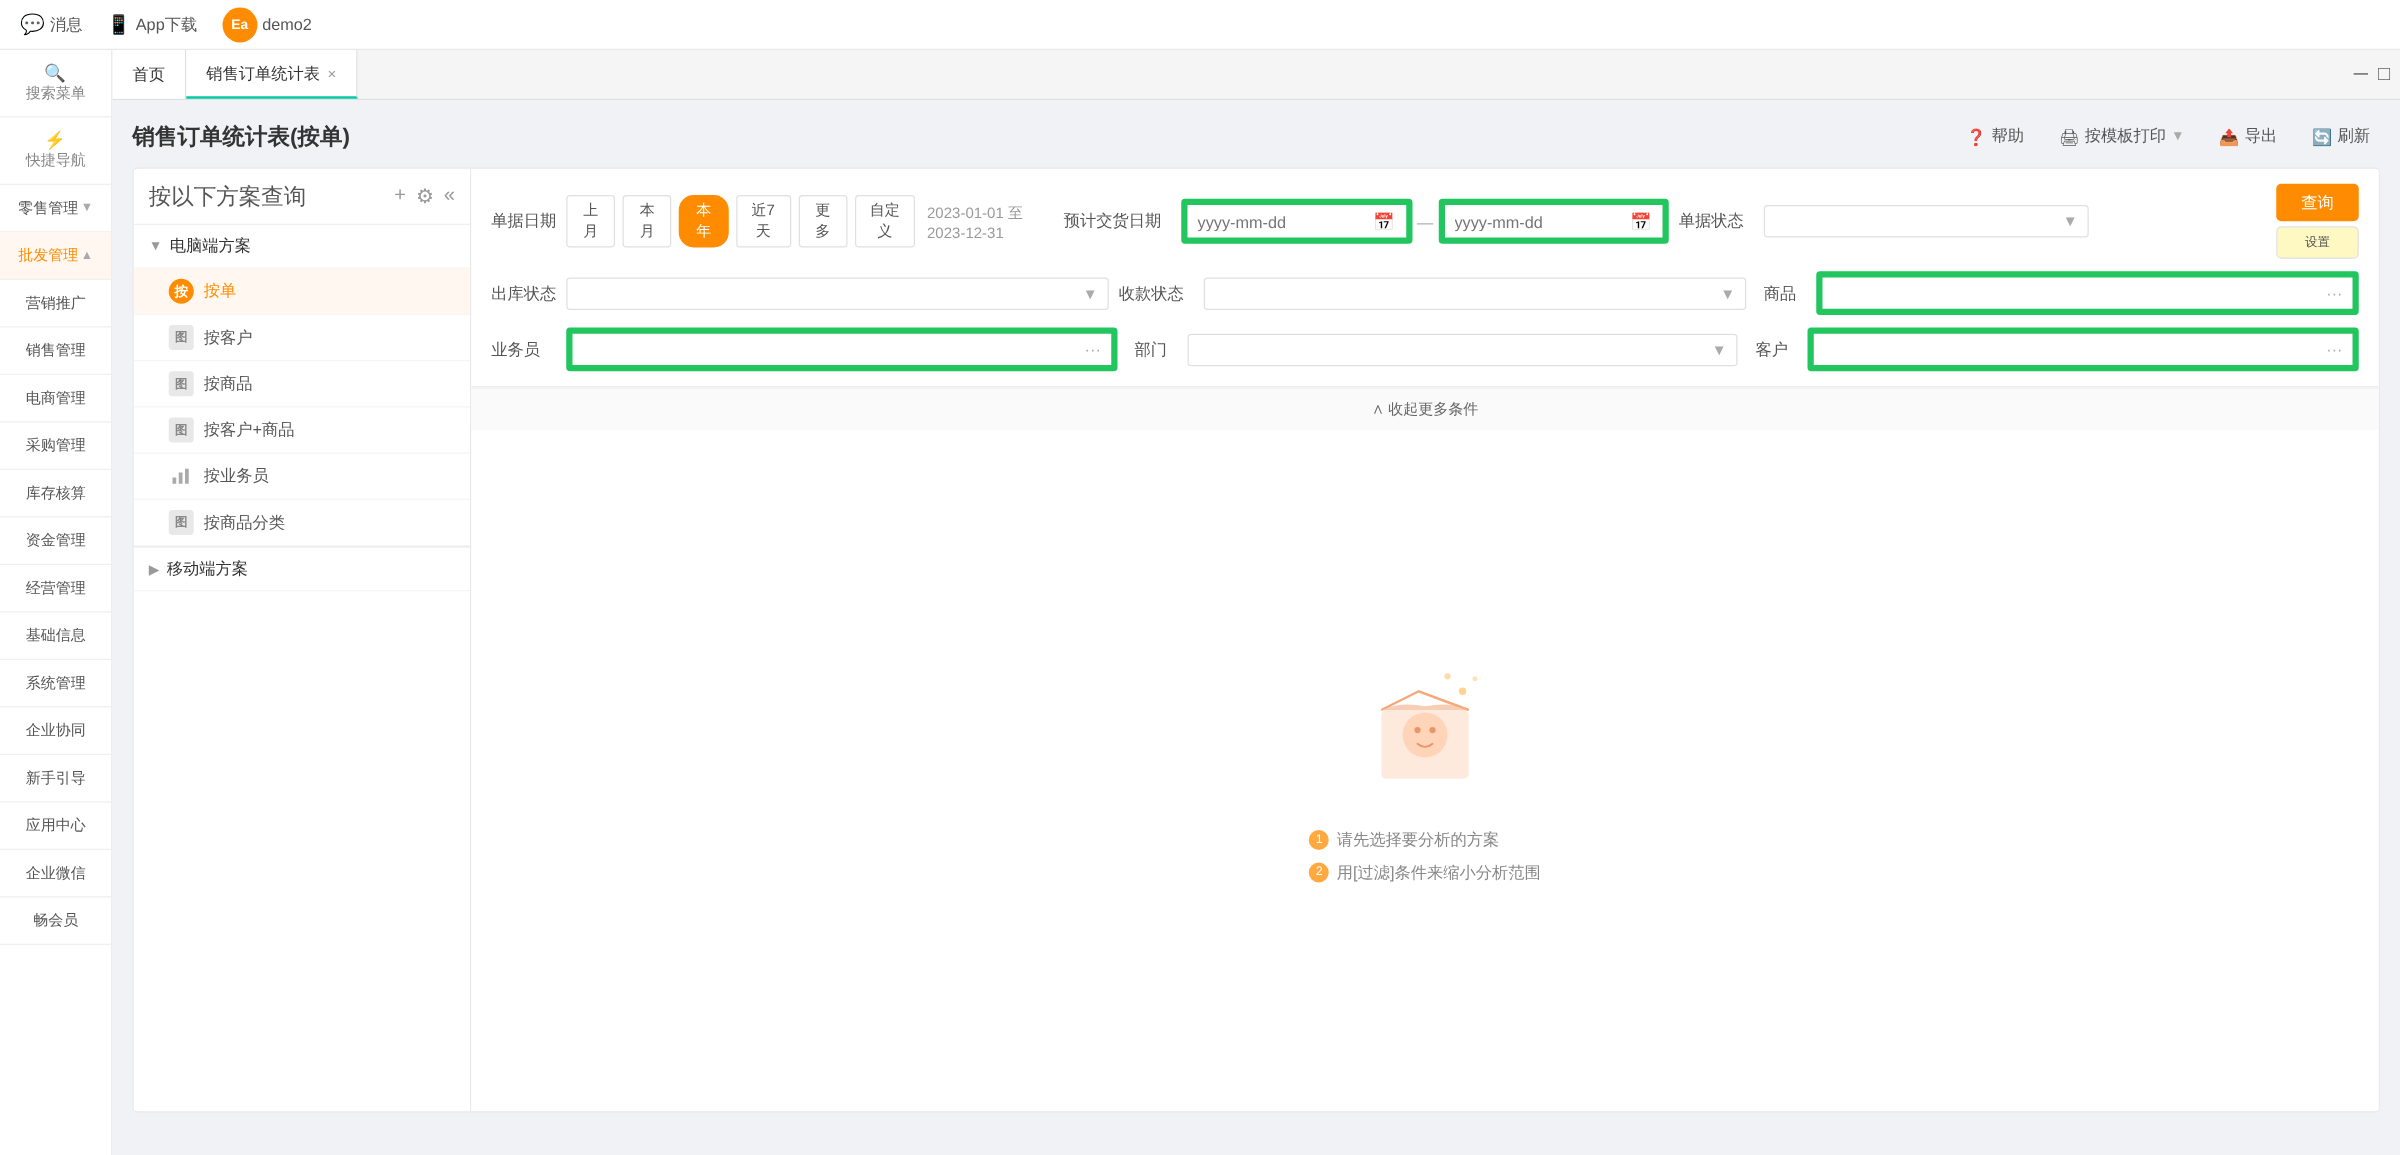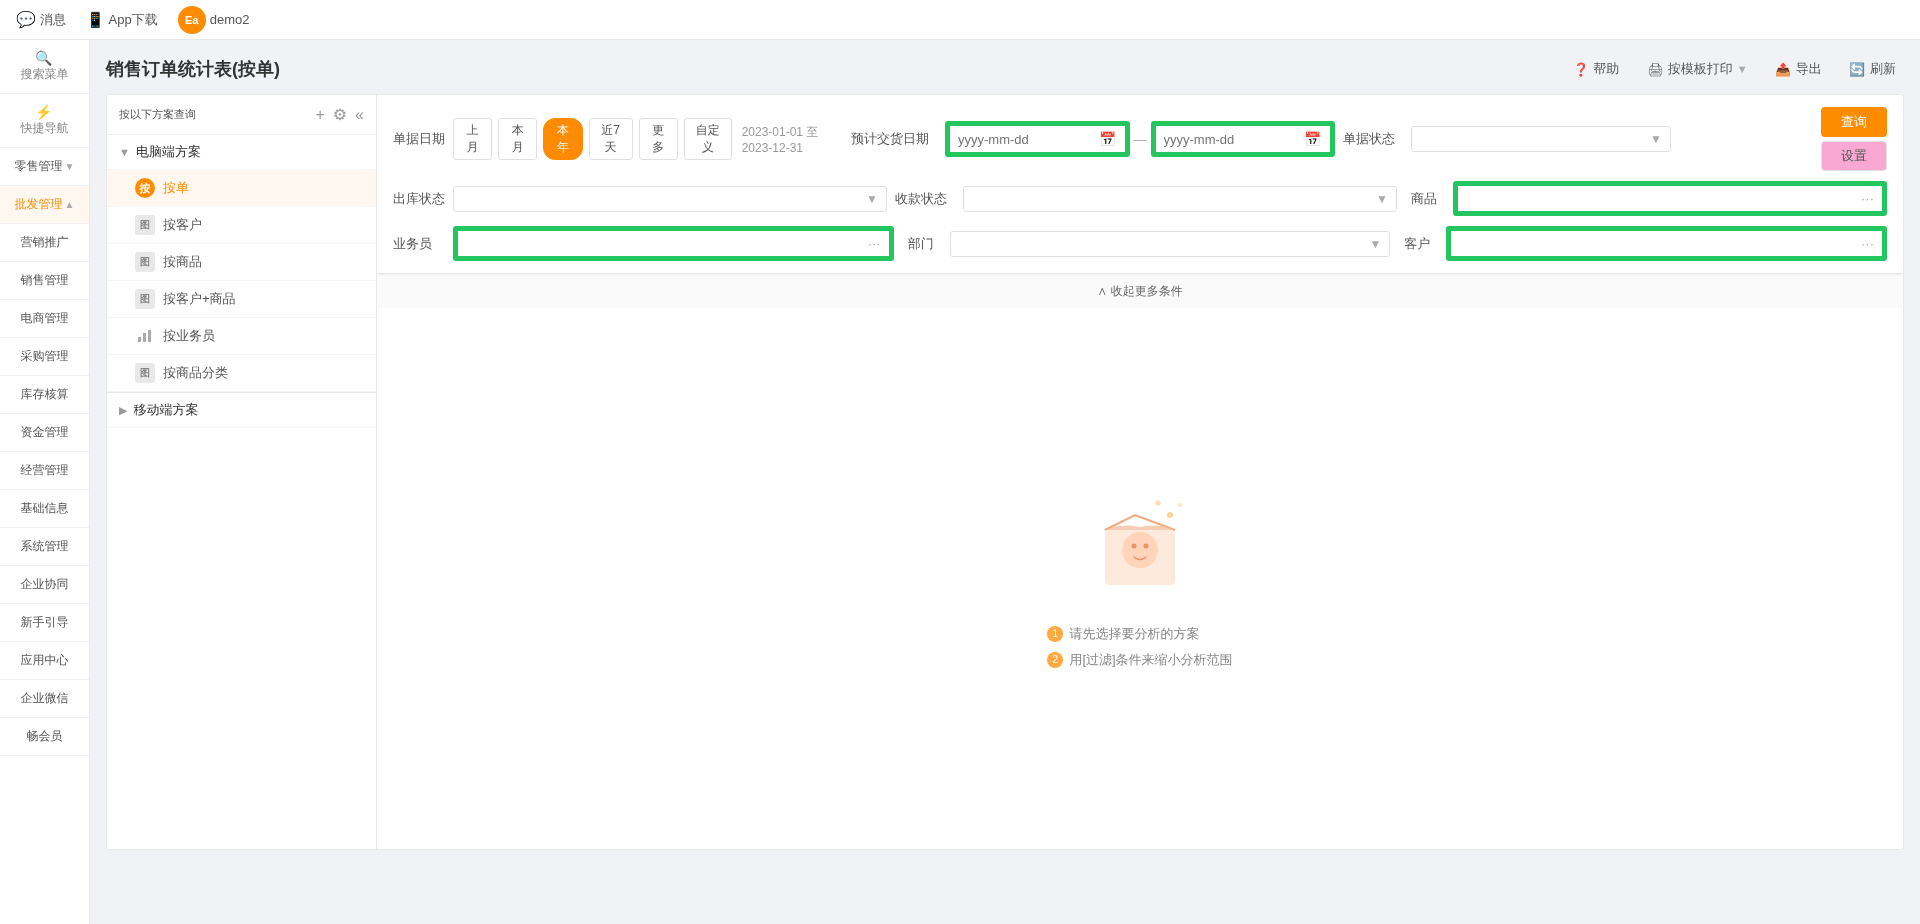--- a/index.html
+++ b/index.html
@@ -111,21 +111,21 @@
     }
     .scheme-panel-header {
       display: flex;
       align-items: center;
       justify-content: space-between;
       padding: 10px 12px;
       border-bottom: 1px solid #f0f0f0;
       font-size: 13px;
       color: #555;
     }
-    .scheme-panel-title { font-size: 11px; color: #555; }
+    .scheme-panel-title { font-size: 18px; color: #555; }
     .scheme-panel-icons { display: flex; gap: 8px; }
     .scheme-panel-icon-btn { cursor: pointer; color: #999; font-size: 16px; background: none; border: none; }
 
     .scheme-group-header {
       display: flex;
       align-items: center;
       padding: 8px 12px;
       cursor: pointer;
       font-size: 13px;
       color: #333;
@@ -190,26 +190,26 @@
     .query-btn {
       background: #ff8c00;
       color: #fff;
       border: none;
       border-radius: 4px;
       padding: 6px 20px;
       font-size: 13px;
       cursor: pointer;
     }
     .setting-btn {
-      background: #f9a8d4;
+      background: #fef9c3;
       color: #555;
       border: 1px solid #e0e0e0;
       border-radius: 4px;
       padding: 5px 16px;
-      font-size: 13px;
+      font-size: 10px;
       cursor: pointer;
     }
 
     
     .data-area {
       flex: 1;
       display: flex;
       align-items: center;
       justify-content: center;
       background: #fff;
@@ -360,20 +360,33 @@
     <div class="sidebar-item">
       <span>企业微信</span>
     </div>
     <div class="sidebar-item">
       <span>畅会员</span>
     </div>
   </div>
 
   <div class="main-area">
 
+    <div class="tab-bar">
+      <div class="tab-item home">
+        <span>首页</span>
+      </div>
+      <div class="tab-item active">
+        <span>销售订单统计表</span>
+        <span class="tab-close">×</span>
+      </div>
+      <div class="tab-bar-actions">
+        <button class="tab-action-btn">─</button>
+        <button class="tab-action-btn">□</button>
+      </div>
+    </div>
 
     <div class="page-content">
 
       <div class="page-header">
         <h2 class="page-title">销售订单统计表(按单)</h2>
         <div class="page-actions">
           <div class="page-action-btn">
             <span>❓</span>
             <span>帮助</span>
           </div>

